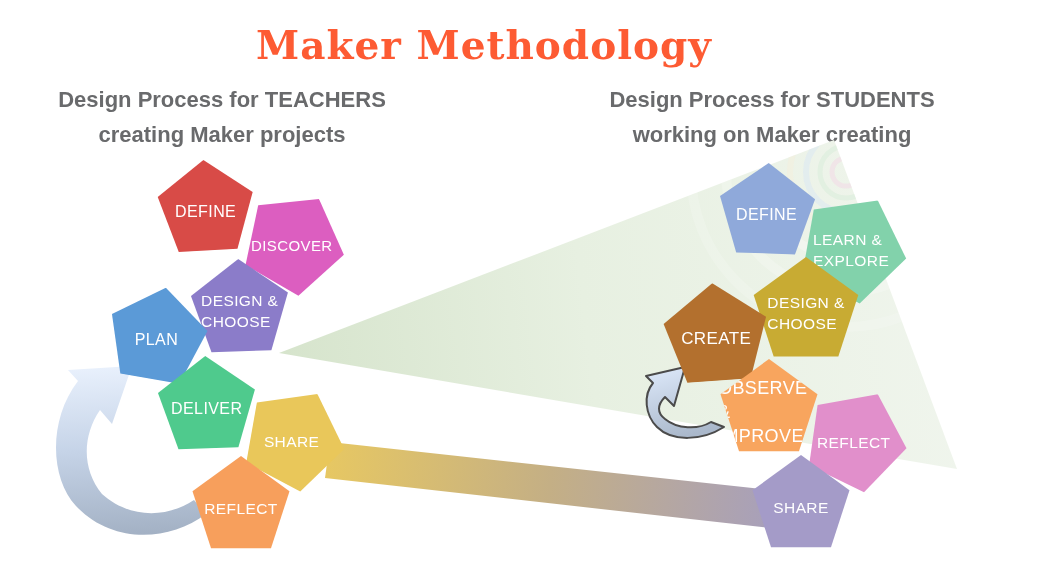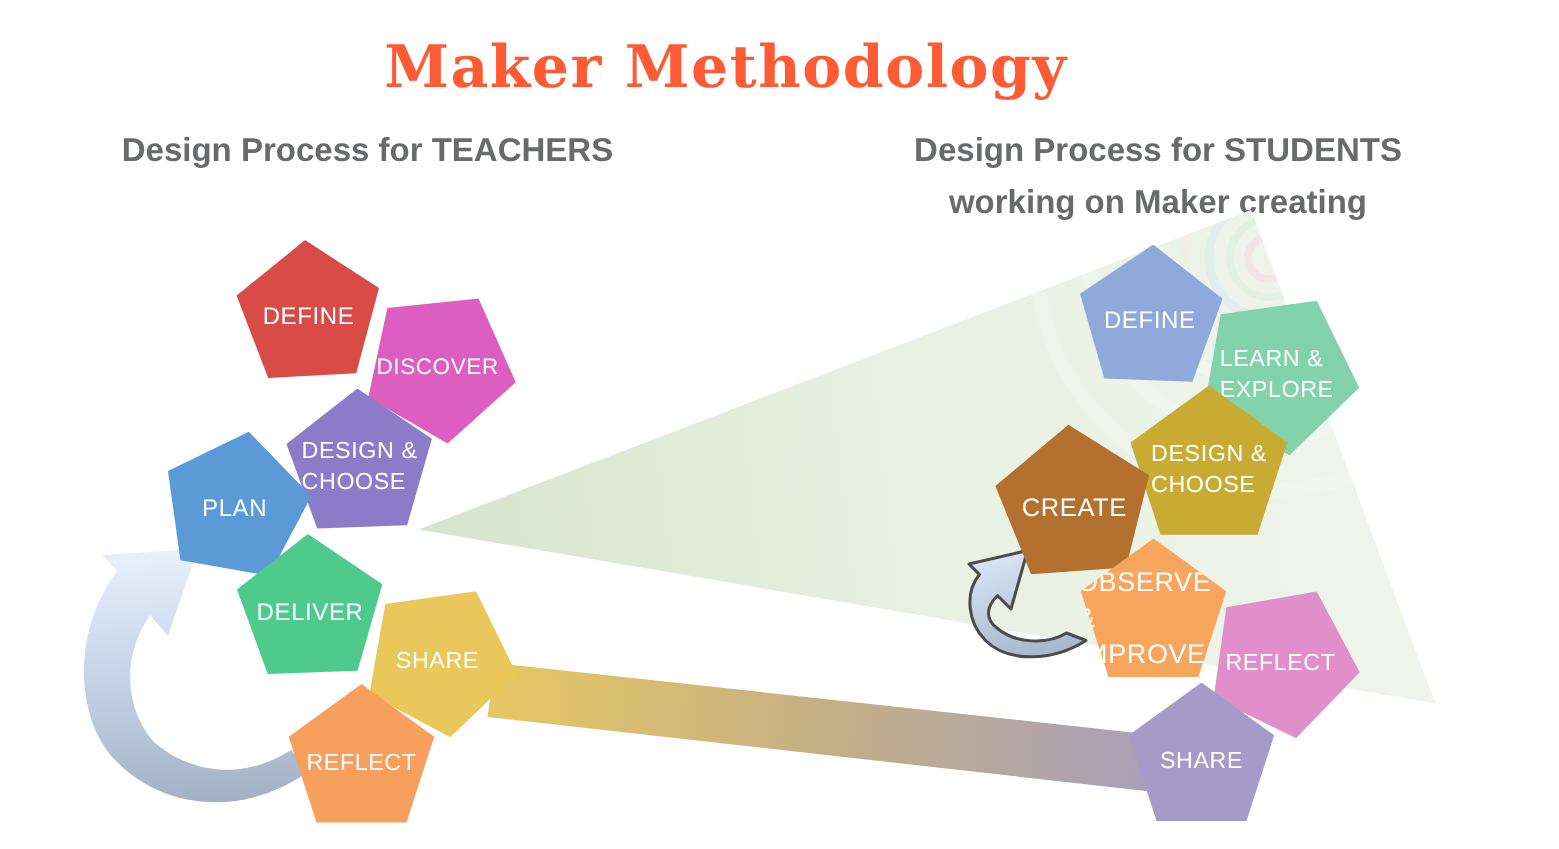--- a/index.html
+++ b/index.html
@@ -13,21 +13,21 @@
     text-align:center;
     font-family:"DejaVu Serif", serif;
     font-weight:700;font-size:39px;letter-spacing:1px;
     color:#fd5b33;
   }
   .heading{
     position:absolute;top:82px;width:360px;
     text-align:center;color:#696a6c;
     font-weight:700;font-size:22px;line-height:35px;
   }
-  .heading.left{left:65px;}
+  .heading.left{left:42px;}
   .heading.right{left:592px;}
   #connector-layer{position:absolute;left:0;top:0;z-index:1;}
   #pentagon-layer{position:absolute;left:0;top:0;width:100%;height:100%;z-index:2;}
   .pent{
     position:absolute;display:flex;align-items:center;justify-content:center;
     clip-path:polygon(50% 0%, 97.55% 34.55%, 79.39% 90.45%, 20.61% 90.45%, 2.45% 34.55%);
     color:#ffffff;
   }
   .pent span{
     display:block;font-size:15.5px;letter-spacing:0.4px;
@@ -139,18 +139,19 @@
     </div>
     <div class="pent" style="left: 750px; top: 455px; height: 102px; width: 102px; background: rgb(164, 155, 200); transform: rotate(0deg);">
       <span style="transform: rotate(0deg);">SHARE</span>
     </div>
   </div>
 
 <div class="title" style="color: rgb(253, 91, 51);">Maker Methodology</div>
 
 <div class="heading left" style="color: rgb(105, 106, 108);">
   <div>Design Process for TEACHERS</div>
+  <div>creating Maker projects</div>
 </div>
 
 <div class="heading right" style="color: rgb(105, 106, 108);">
   <div>Design Process for STUDENTS</div>
   <div>working on Maker creating</div>
 </div>
 
 </body></html>

